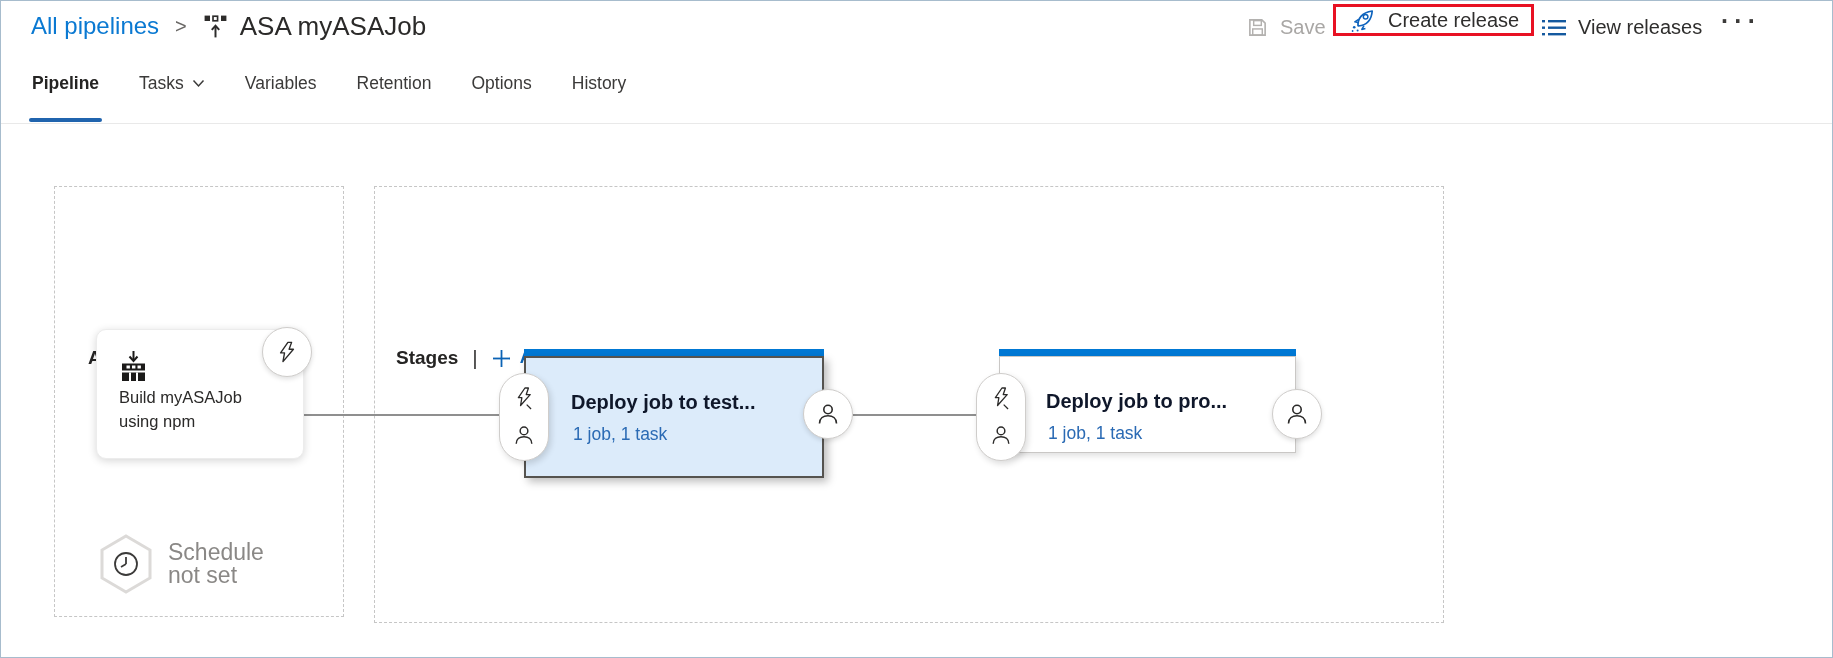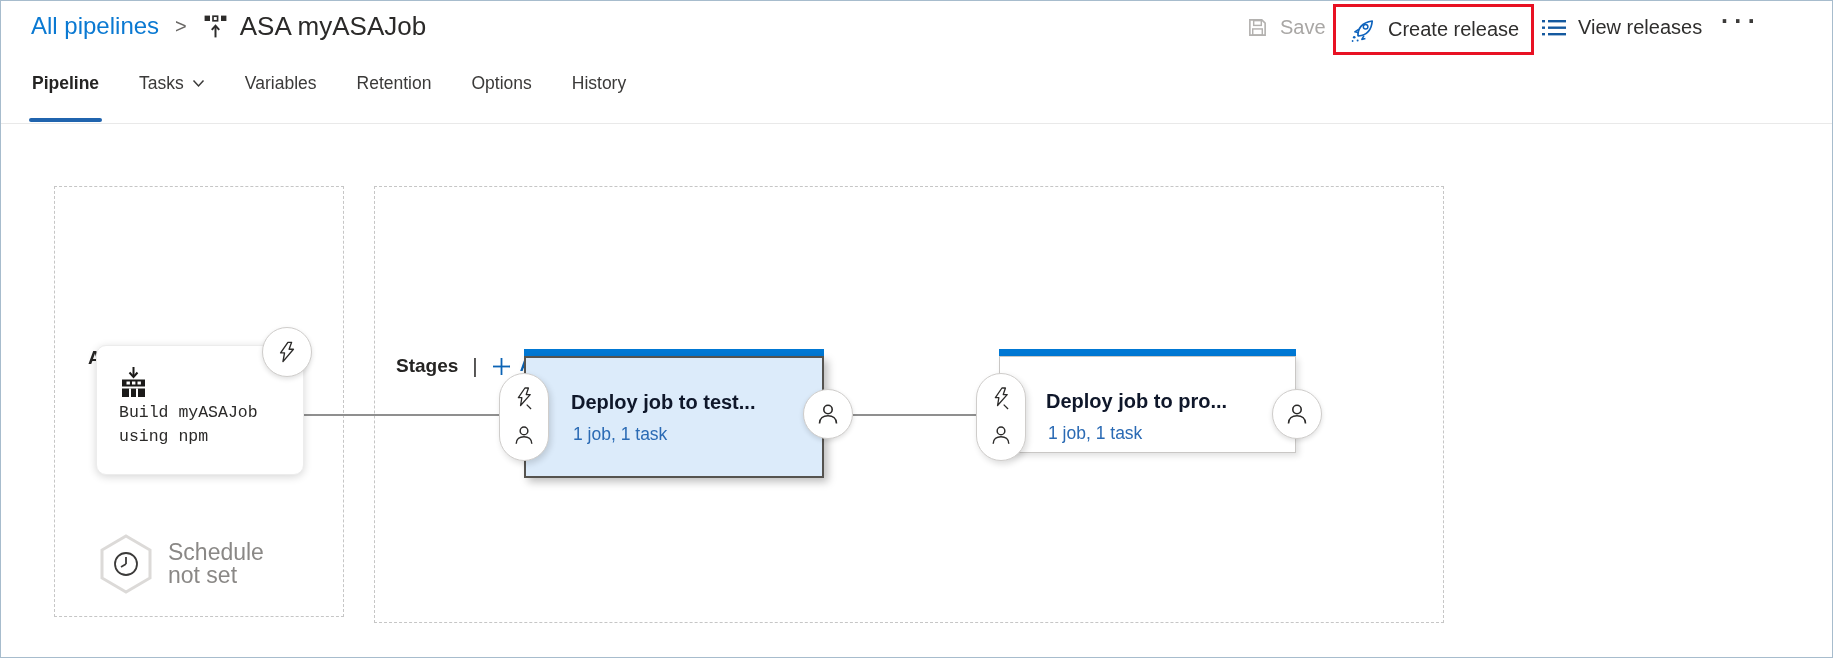--- a/index.html
+++ b/index.html
@@ -11,21 +11,21 @@
   
   .topbar { position:absolute; left:0; top:0; right:0; height:123px; background:#fff;
             border-bottom:1px solid #e9e9e9; }
   .breadcrumb { position:absolute; left:30px; top:4px; height:42px; display:flex; align-items:center; }
   .crumb-link { color:#0a79d2; font-size:24px; cursor:pointer; }
   .crumb-sep { color:#6a6866; font-size:20px; margin:0 15px 0 16px; }
   .release-glyph { margin-right:11px; display:flex; align-items:center; }
   .page-title { color:#2b2a29; font-size:26px; }
   .hdr-act { position:absolute; display:flex; align-items:center; gap:12px; font-size:20px; color:#2f2e2d; cursor:pointer; }
   .act-save { left:1246px; top:15px; color:#a9a7a5; cursor:default; }
-  .highlight-box { position:absolute; left:1332px; top:3px; width:201px; height:51px;
+  .highlight-box { position:absolute; left:1332px; top:3px; width:201px; height:32px;
                    border:3px solid #e81123; display:flex; align-items:center; }
   .act-create { position:static; padding-left:13px; gap:11px; }
   .act-view { left:1541px; top:15px; }
   .act-more { left:1720px; top:6px; font-size:25px; font-weight:700; letter-spacing:5px; color:#3b3a39; }
   
   .tabs { position:absolute; left:30px; bottom:0; display:flex; gap:38px; }
   .tab { position:relative; font-size:17.5px; color:#3b3a39; padding:0 1px 29px 1px; cursor:pointer;
          display:flex; align-items:flex-start; gap:8px; }
   .tab.active { font-weight:700; color:#252423; }
   .tab.active::after { content:""; position:absolute; left:-2px; right:-2px; bottom:1px; height:4px;
@@ -37,23 +37,23 @@
   .panel-artifacts { left:53px; top:61px; width:290px; height:431px; }
   .panel-stages { left:373px; top:61px; width:1070px; height:437px; }
   .panel-head { position:absolute; display:flex; align-items:center; }
   .ph-artifacts { left:34px; top:36px; }
   .panel-title { font-size:19px; font-weight:700; color:#252423; }
   .panel-sep { font-size:21px; font-weight:300; color:#3c3b3a; margin:0 14px; }
   .add-btn { display:flex; align-items:center; gap:9px; cursor:pointer; }
   .add-label { font-size:17px; font-weight:700; color:#0b63b5; }
   .add-btn .chev { margin-left:2px; margin-top:3px; }
   
-  .artifact-card { position:absolute; left:95px; top:220px; width:208px; height:130px;
+  .artifact-card { position:absolute; left:95px; top:204px; width:208px; height:130px;
                    background:#fff; border:1px solid #ececec; border-radius:10px;
-                   box-shadow:0 2px 8px rgba(0,0,0,.16); cursor:pointer; z-index:2;font-family:Liberation Mono, monospace; }
+                   box-shadow:0 2px 8px rgba(0,0,0,.16); cursor:pointer; z-index:2; }
   .artifact-icon { position:absolute; left:22px; top:20px; }
   .artifact-name { position:absolute; left:22px; top:55px; font-size:16.5px; color:#2b2a29; line-height:24px; }
   .round-badge { position:absolute; width:50px; height:50px; border-radius:50%; background:#fff;
                  border:1px solid #cfcdcb; box-shadow:0 2px 5px rgba(0,0,0,.13);
                  display:flex; align-items:center; justify-content:center; cursor:pointer; z-index:3; }
   .trigger-badge { left:261px; top:202px; }
   
   .schedule { position:absolute; left:96px; top:409px; display:flex; align-items:center; gap:13px; cursor:pointer; }
   .schedule-text { font-size:23px; color:#8a8886; line-height:23px; }
   
@@ -220,21 +220,21 @@
         <line x1="29" y1="30" x2="29" y2="23" stroke="#3b3a39" stroke-width="1.8"></line>
         <line x1="29" y1="30" x2="24" y2="33" stroke="#3b3a39" stroke-width="1.8"></line>
       </svg>
       <div class="schedule-text">
         <div>Schedule</div>
         <div>not set</div>
       </div>
     </div>
 
     <div class="panel panel-stages"></div>
-    <div class="panel-head" style="left:395px; top:221px; position:absolute;margin-top:8px;">
+    <div class="panel-head" style="left:395px; top:221px; position:absolute;">
       <span class="panel-title">Stages</span>
       <span class="panel-sep">|</span>
       <span class="add-btn">
         <svg width="19" height="19" viewBox="0 0 19 19">
           <line x1="9.5" y1="1" x2="9.5" y2="18" stroke="#0b63b5" stroke-width="1.8"></line>
           <line x1="1" y1="9.5" x2="18" y2="9.5" stroke="#0b63b5" stroke-width="1.8"></line>
         </svg>
         <span class="add-label">Add</span>
         <svg class="chev" width="15" height="10" viewBox="0 0 15 10">
           <path d="M1.5 1.5 L7.5 8 L13.5 1.5" fill="none" stroke="#0b63b5" stroke-width="1.7"></path>

